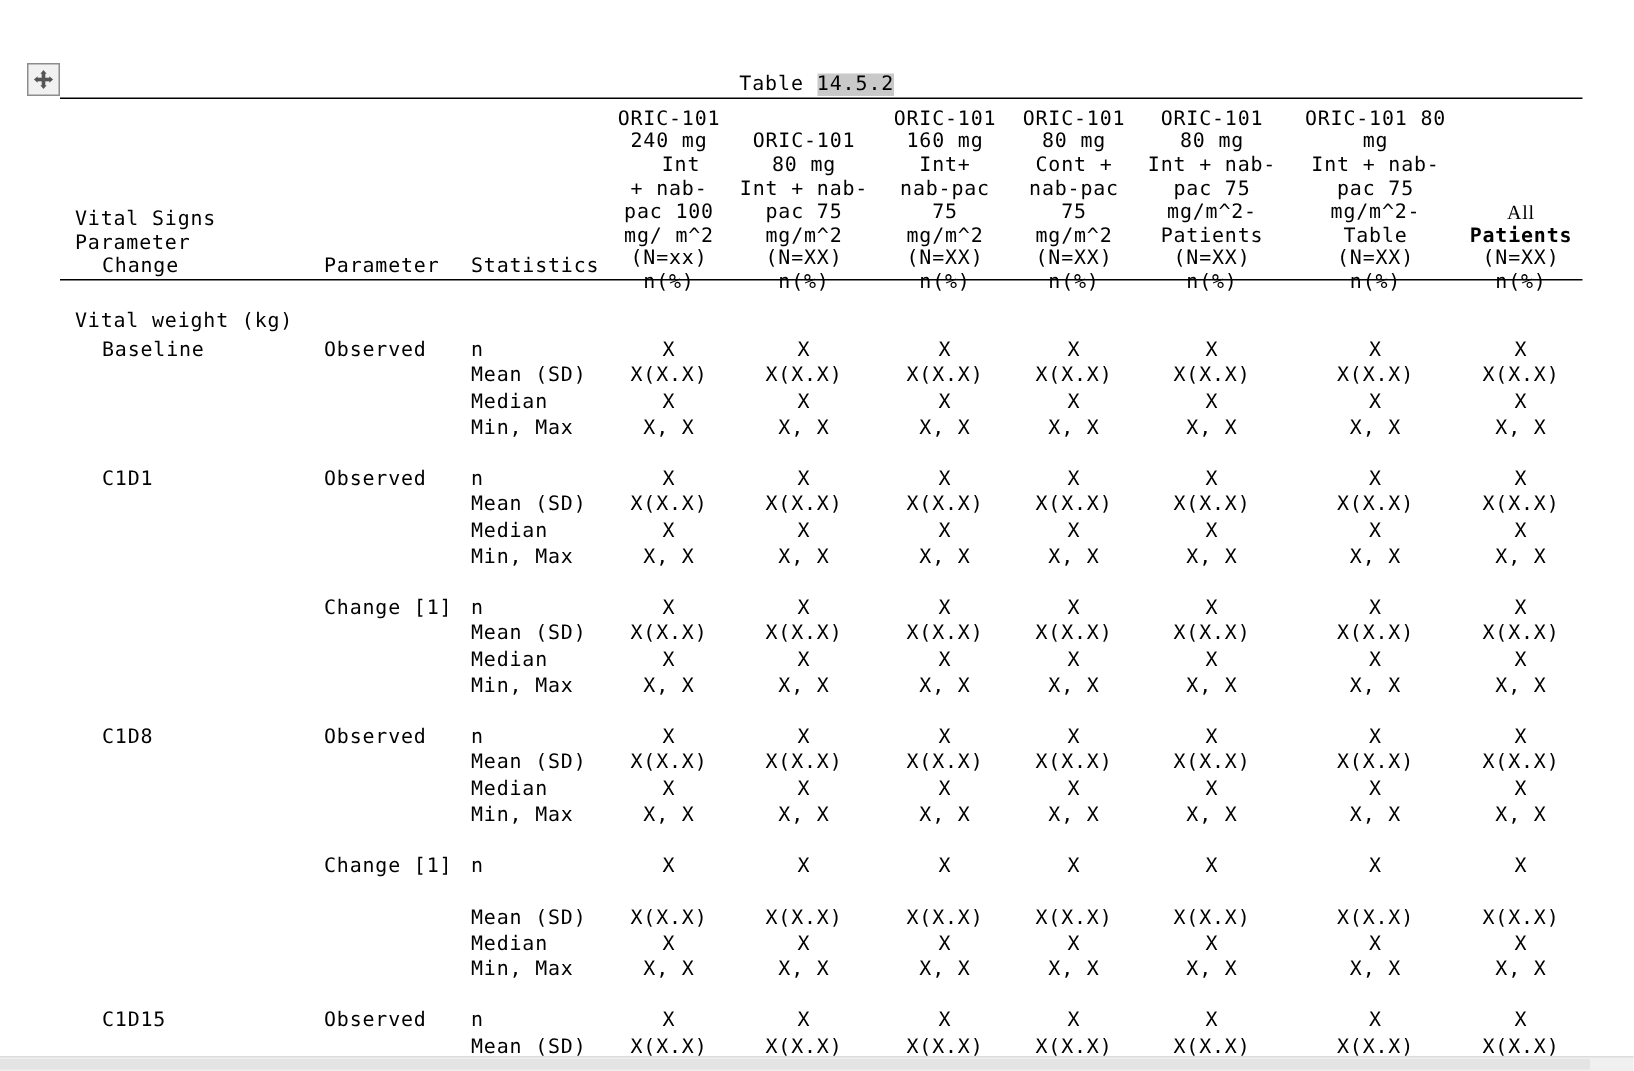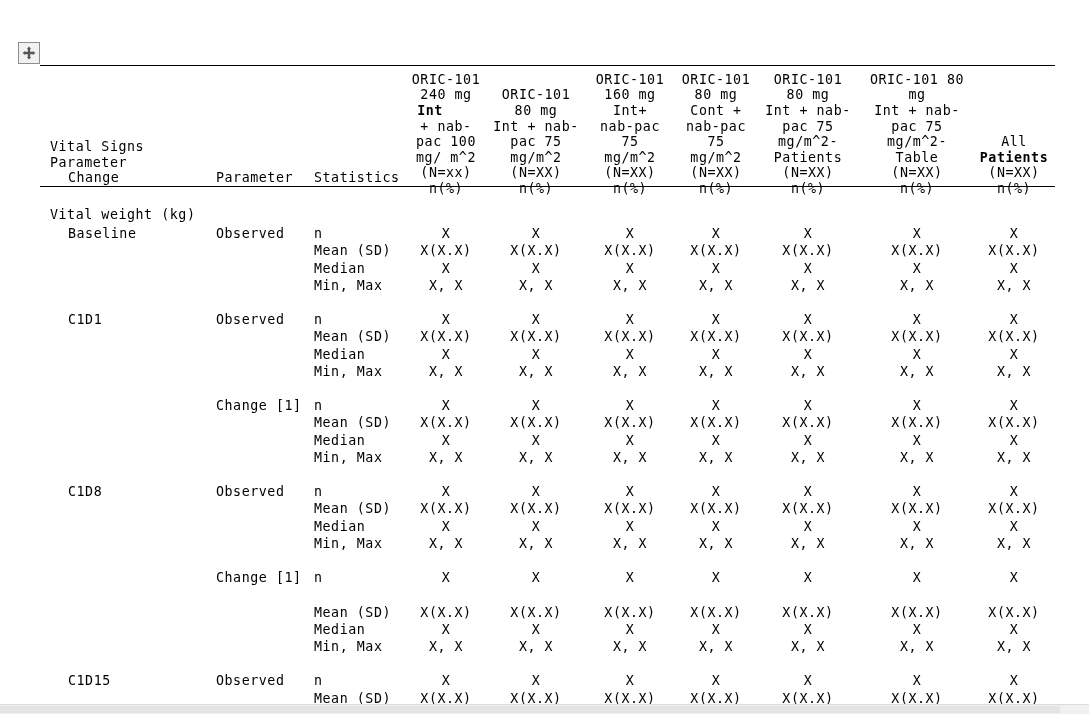--- a/index.html
+++ b/index.html
@@ -129,37 +129,38 @@
         <polygon points="7,0.6 9.1,3.1 4.9,3.1"></polygon>
         <polygon points="7,13.4 9.1,10.9 4.9,10.9"></polygon>
         <polygon points="0.6,7 3.1,9.1 3.1,4.9"></polygon>
         <polygon points="13.4,7 10.9,9.1 10.9,4.9"></polygon>
       </g>
     </svg>
   </span>
 </div>
 
 <div id="title-block">
+  <span class="line"><span>Table </span><span class="hl">14.5.2</span></span>
 </div>
 
 <div class="hrule" id="rule-top"></div>
 <div class="hrule" id="rule-header"></div>
 
 <div id="table-area">
 
   <div class="lefthdr" style="left:50px; top:139px;">Vital Signs</div>
   <div class="lefthdr" style="left:50px; top:154.5px;">Parameter</div>
   <div class="lefthdr" style="left:68px; top:170px;">Change</div>
   <div class="lefthdr" style="left:216px; top:170px;">Parameter</div>
   <div class="lefthdr" style="left:314px; top:170px;">Statistics</div>
 
   <div id="colhdr-host">
       <div class="colhdr" style="left: 376px; width: 140px; top: 71.8px;">ORIC-101</div>
       <div class="colhdr" style="left: 376px; width: 140px; top: 87.4px;">240 mg</div>
-      <div class="colhdr" style="left: 360px; width: 140px; top: 103px; font-weight: bold;">Int</div>
+      <div class="colhdr" style="left: 384px; width: 140px; top: 103px;">Int</div>
       <div class="colhdr" style="left: 376px; width: 140px; top: 118.6px;">+ nab-</div>
       <div class="colhdr" style="left: 376px; width: 140px; top: 134.2px;">pac 100</div>
       <div class="colhdr" style="left: 376px; width: 140px; top: 149.8px;">mg/ m^2</div>
       <div class="colhdr" style="left: 376px; width: 140px; top: 165.4px;">(N=xx)</div>
       <div class="colhdr" style="left: 376px; width: 140px; top: 181px;">n(%)</div>
       <div class="colhdr" style="left: 466px; width: 140px; top: 87.4px;">ORIC-101</div>
       <div class="colhdr" style="left: 466px; width: 140px; top: 103px;">80 mg</div>
       <div class="colhdr" style="left: 466px; width: 140px; top: 118.6px;">Int + nab-</div>
       <div class="colhdr" style="left: 466px; width: 140px; top: 134.2px;">pac 75</div>
       <div class="colhdr" style="left: 466px; width: 140px; top: 149.8px;">mg/m^2</div>
@@ -190,21 +191,21 @@
       <div class="colhdr" style="left: 738px; width: 140px; top: 165.4px;">(N=XX)</div>
       <div class="colhdr" style="left: 738px; width: 140px; top: 181px;">n(%)</div>
       <div class="colhdr" style="left: 847px; width: 140px; top: 71.8px;">ORIC-101 80</div>
       <div class="colhdr" style="left: 847px; width: 140px; top: 87.4px;">mg</div>
       <div class="colhdr" style="left: 847px; width: 140px; top: 103px;">Int + nab-</div>
       <div class="colhdr" style="left: 847px; width: 140px; top: 118.6px;">pac 75</div>
       <div class="colhdr" style="left: 847px; width: 140px; top: 134.2px;">mg/m^2-</div>
       <div class="colhdr" style="left: 847px; width: 140px; top: 149.8px;">Table</div>
       <div class="colhdr" style="left: 847px; width: 140px; top: 165.4px;">(N=XX)</div>
       <div class="colhdr" style="left: 847px; width: 140px; top: 181px;">n(%)</div>
-      <div class="colhdr" style="left: 944px; width: 140px; top: 134.2px;">All</div>
+      <div class="colhdr" style="left: 944px; width: 140px; top: 134.2px; font-family: Liberation Serif, serif;">All</div>
       <div class="colhdr" style="left: 944px; width: 140px; top: 149.8px; font-weight: bold;">Patients</div>
       <div class="colhdr" style="left: 944px; width: 140px; top: 165.4px;">(N=XX)</div>
       <div class="colhdr" style="left: 944px; width: 140px; top: 181px;">n(%)</div>
     </div>
 
   <div id="body-host">
       <div class="btxt" style="left: 50px; top: 206px;">Vital weight (kg)</div>
       <div class="btxt" style="left: 68px; top: 225.2px;">Baseline</div>
       <div class="btxt" style="left: 216px; top: 225.2px;">Observed</div>
       <div class="btxt" style="left: 314px; top: 225.2px;">n</div>

